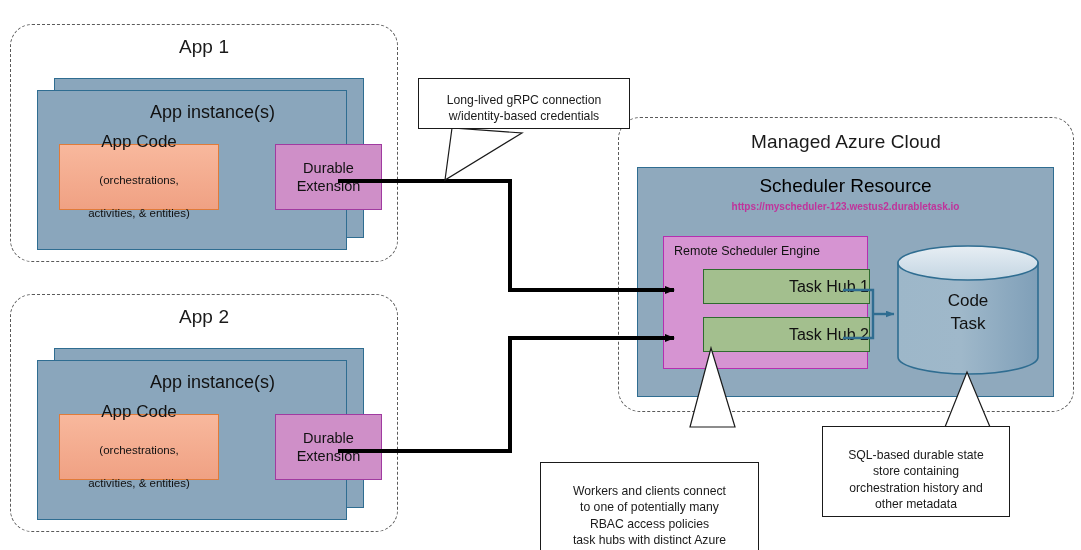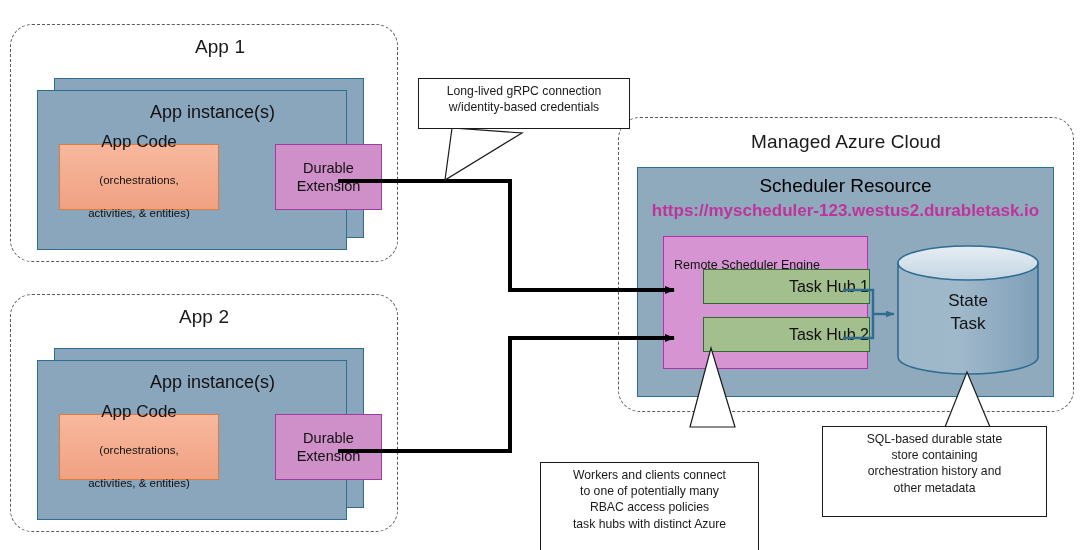--- a/index.html
+++ b/index.html
@@ -86,21 +86,21 @@
     border: 1.5px solid #2f6d91;
   }
   .scheduler-title {
     position: absolute; left: 0; right: 0;
     text-align: center; color: #000000; font-size: 19px;
   }
   .scheduler-url {
     position: absolute; left: 0; right: 0;
     text-align: center;
     color: #c0339b;
-    font-size: 17px;
+    font-size: 10px;
     font-weight: bold;
   }
   .engine-panel {
     background: #d694d2;
     border: 1.5px solid #b52fb0;
   }
   .engine-label {
     position: absolute;
     color: #111;
     font-size: 12.5px;
@@ -113,21 +113,21 @@
   }
   .statestore-label {
     position: absolute; left: 0; right: 0;
     text-align: center; color: #111; font-size: 17px; line-height: 1.3;
   }
 
   
   .callout {
     background: #ffffff;
     border: 1.2px solid #1a1a1a;
-    display: flex; align-items: flex-start; justify-content: center;
+    display: flex; align-items: flex-end; justify-content: center;
     text-align: center;
     color: #1a1a1a;
     font-size: 12.2px;
     line-height: 1.33;
     padding: 4px 20px;
     z-index: 6;
   }
   svg.overlay {
     position: absolute; left: 0; top: 0;
     width: 1081px; height: 550px;
@@ -159,21 +159,21 @@
         <stop offset="100%" stop-color="#c3d5e2"></stop>
       </linearGradient>
     </defs>
 
     <path d="M 338,181 L 510,181 L 510,290 L 674,290" fill="none" stroke="#000000" stroke-width="4" marker-end="url(#arrowBlack)"></path>
 
     <path d="M 338,451 L 510,451 L 510,338 L 674,338" fill="none" stroke="#000000" stroke-width="4" marker-end="url(#arrowBlack)"></path>
   </svg>
 
   <div class="abs group-dashed" style="left:10px; top:24px; width:388px; height:238px;"></div>
-  <div class="group-title" style="left:26px; top:36px; width:388px;">App 1</div>
+  <div class="group-title" style="left:10px; top:36px; width:388px;">App 1</div>
 
   <div class="abs card-back" style="left:54px; top:78px; width:310px; height:160px;"></div>
   <div class="abs card-front" style="left:37px; top:90px; width:310px; height:160px;">
     <div class="card-title" style="top:11px;">App instance(s)</div>
 
     <div class="abs appcode-box" style="left:21px; top:53px; width:160px; height:66px;">
       <div class="appcode-title">App Code</div>
       <div class="appcode-sub">(orchestrations,</div>
       <div class="appcode-sub">activities, &amp; entities)</div>
     </div>
@@ -208,36 +208,36 @@
   </div>
 
   <div class="abs group-dashed" style="left:618px; top:117px; width:456px; height:295px;"></div>
   <div class="group-title" style="left:618px; top:131px; width:456px;">Managed Azure Cloud</div>
 
   <div class="abs scheduler-panel" style="left:637px; top:167px; width:417px; height:230px;">
     <div class="scheduler-title" style="top:7px;">Scheduler Resource</div>
     <div class="scheduler-url" style="top:33px;">https://myscheduler-123.westus2.durabletask.io</div>
 
     <div class="abs engine-panel" style="left:25px; top:68px; width:205px; height:133px;">
-      <div class="engine-label" style="left:10px; top:21px;">Remote Scheduler Engine</div>
+      <div class="engine-label" style="left:10px; top:7px;">Remote Scheduler Engine</div>
 
       <div class="abs taskhub-box" style="left:39px; top:32px; width:167px; height:35px;">
         <span>Task Hub 1</span>
       </div>
       <div class="abs taskhub-box" style="left:39px; top:80px; width:167px; height:35px;">
         <span>Task Hub 2</span>
       </div>
     </div>
 
     <div class="abs" style="left:258px; top:77px; width:144px; height:130px;">
       <svg width="144" height="130" viewBox="0 0 144 130" xmlns="http://www.w3.org/2000/svg">
         <path d="M2,18 L2,112 A70,17 0 0 0 142,112 L142,18 Z" fill="url(#cylBody)" stroke="#2f6d91" stroke-width="1.6"></path>
         <ellipse cx="72" cy="18" rx="70" ry="17" fill="url(#cylTop)" stroke="#2f6d91" stroke-width="1.6"></ellipse>
       </svg>
-      <div class="statestore-label" style="top:45px;">State</div>
+      <div class="statestore-label" style="top:45px;">Code</div>
       <div class="statestore-label" style="top:68px;">Task</div>
     </div>
   </div>
 
   <svg class="overlay" style="z-index:3;" viewBox="0 0 1081 550" xmlns="http://www.w3.org/2000/svg">
     <path d="M 843,290 L 873,290 L 873,338 L 843,338" fill="none" stroke="#2f6d91" stroke-width="2.4"></path>
     <path d="M 873,314 L 894,314" fill="none" stroke="#2f6d91" stroke-width="2.4" marker-end="url(#arrowTeal)"></path>
   </svg>
 
   <svg class="overlay toplay" viewBox="0 0 1081 550" xmlns="http://www.w3.org/2000/svg">
@@ -258,21 +258,21 @@
 
   <div class="abs callout" style="left:540px; top:426px; width:219px; height:91px;margin-top:36px;">
     <div>
       <div>Workers and clients connect</div>
       <div>to one of potentially many</div>
       <div>RBAC access policies</div>
       <div>task hubs with distinct Azure</div>
     </div>
   </div>
 
-  <div class="abs callout" style="left:822px; top:426px; width:225px; height:91px;">
+  <div class="abs callout" style="left:822px; top:426px; width:188px; height:91px;">
     <div>
       <div>SQL-based durable state</div>
       <div>store containing</div>
       <div>orchestration history and</div>
       <div>other metadata</div>
     </div>
   </div>
 
 </div>
 

